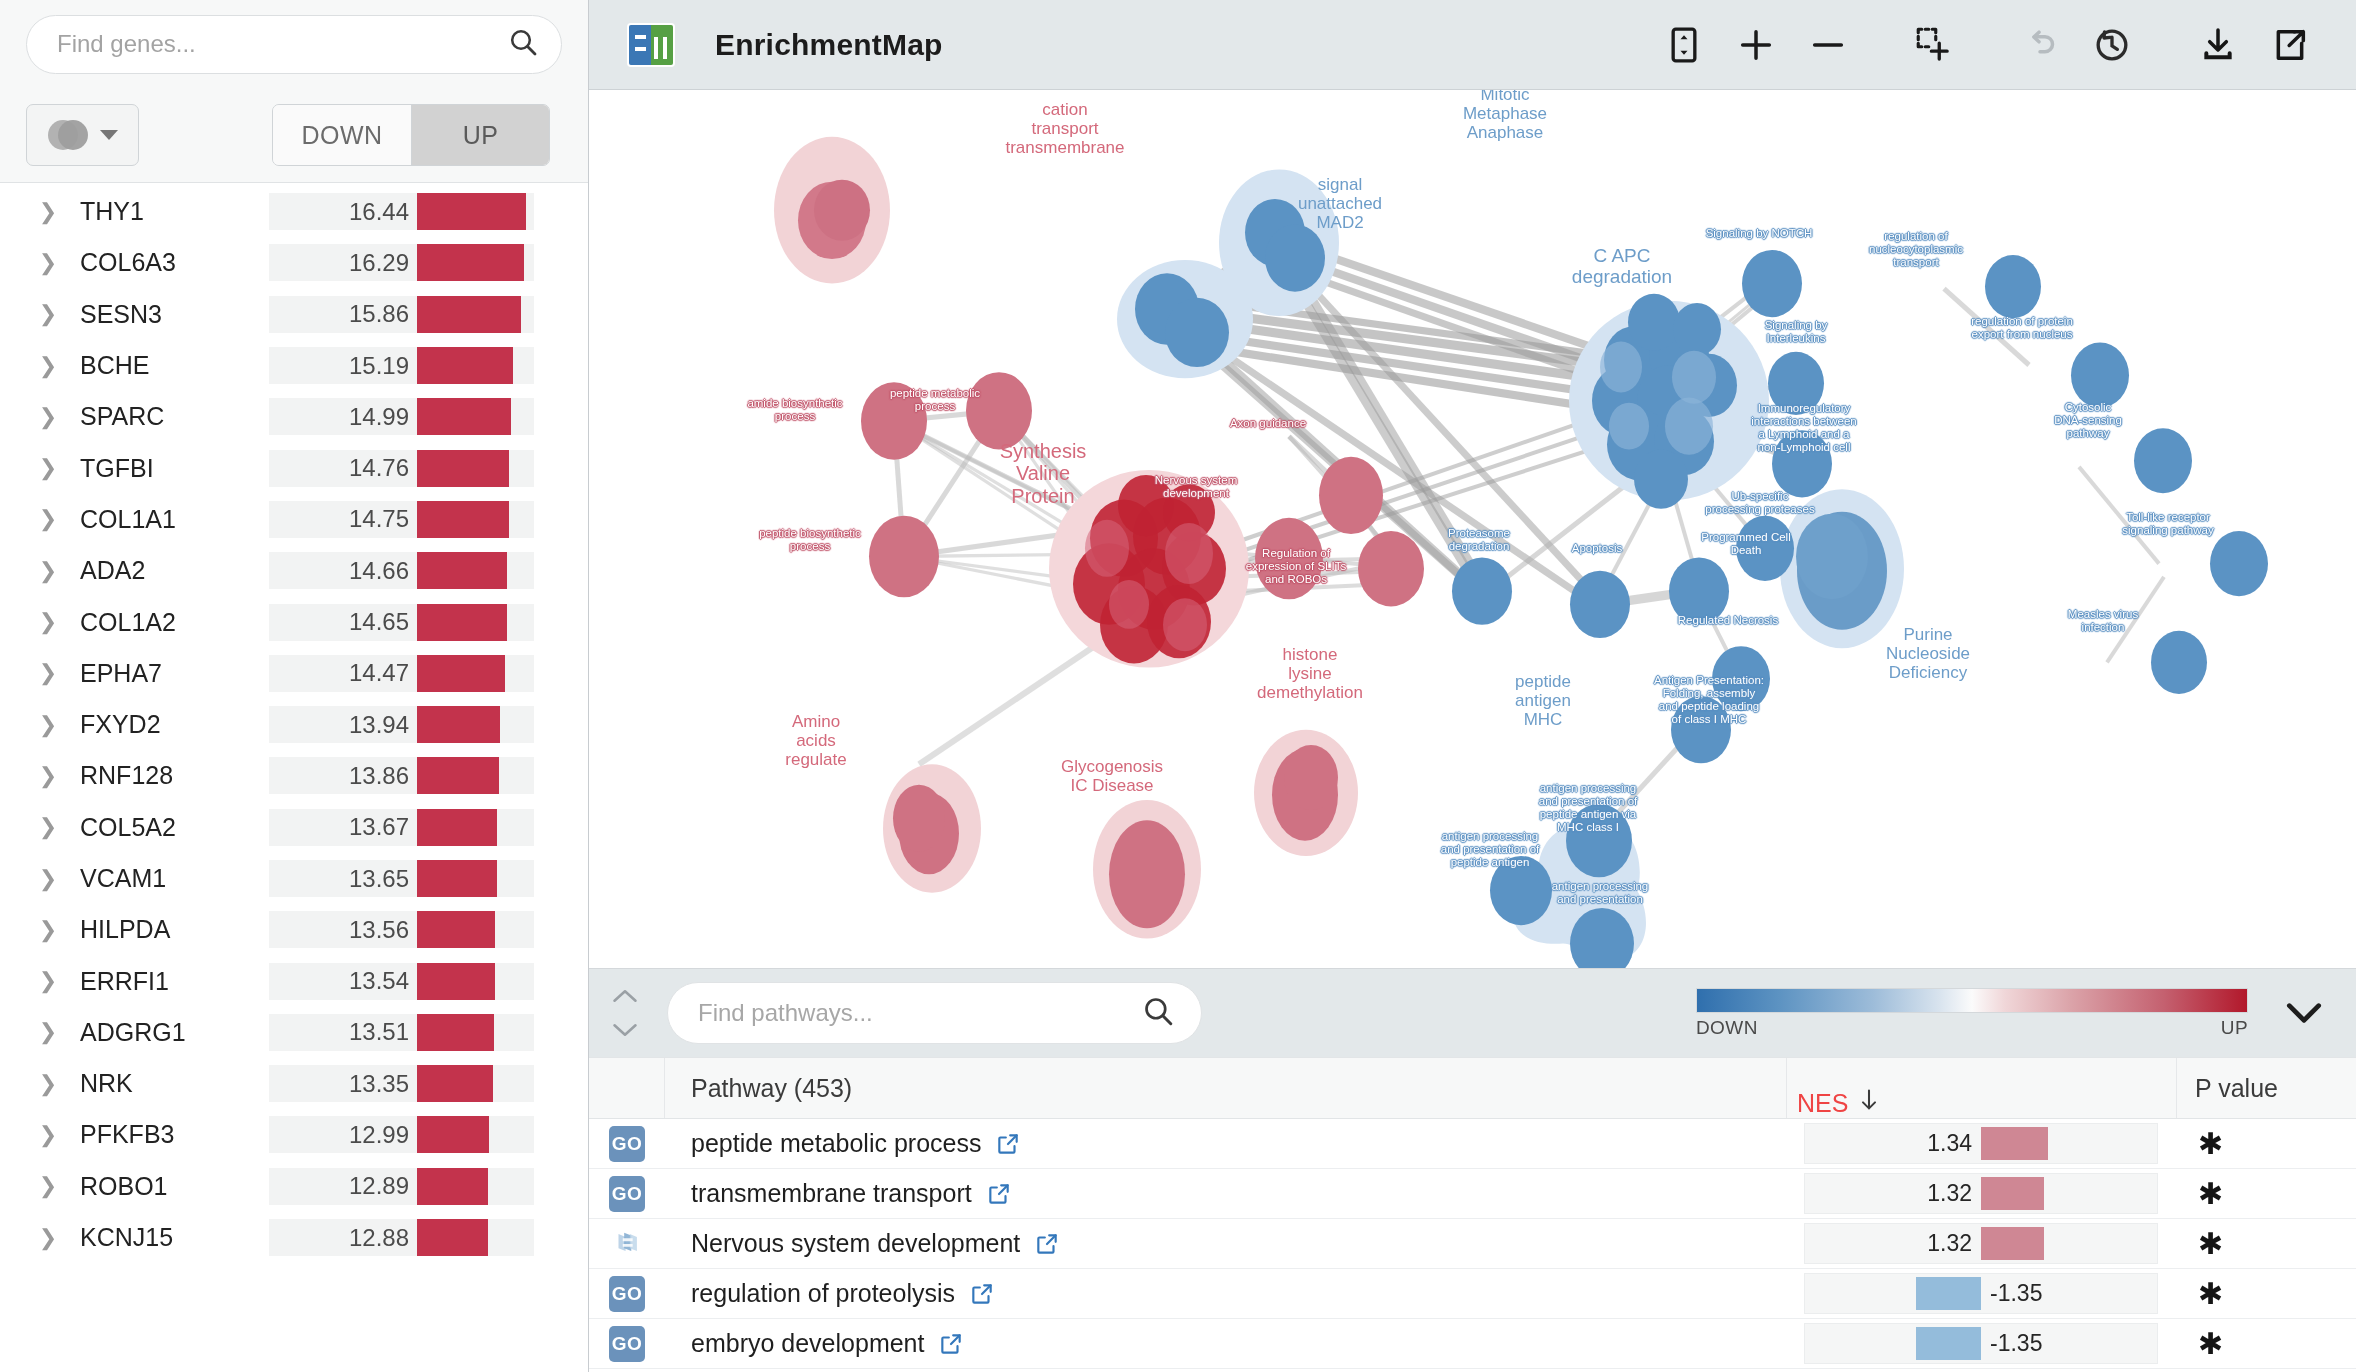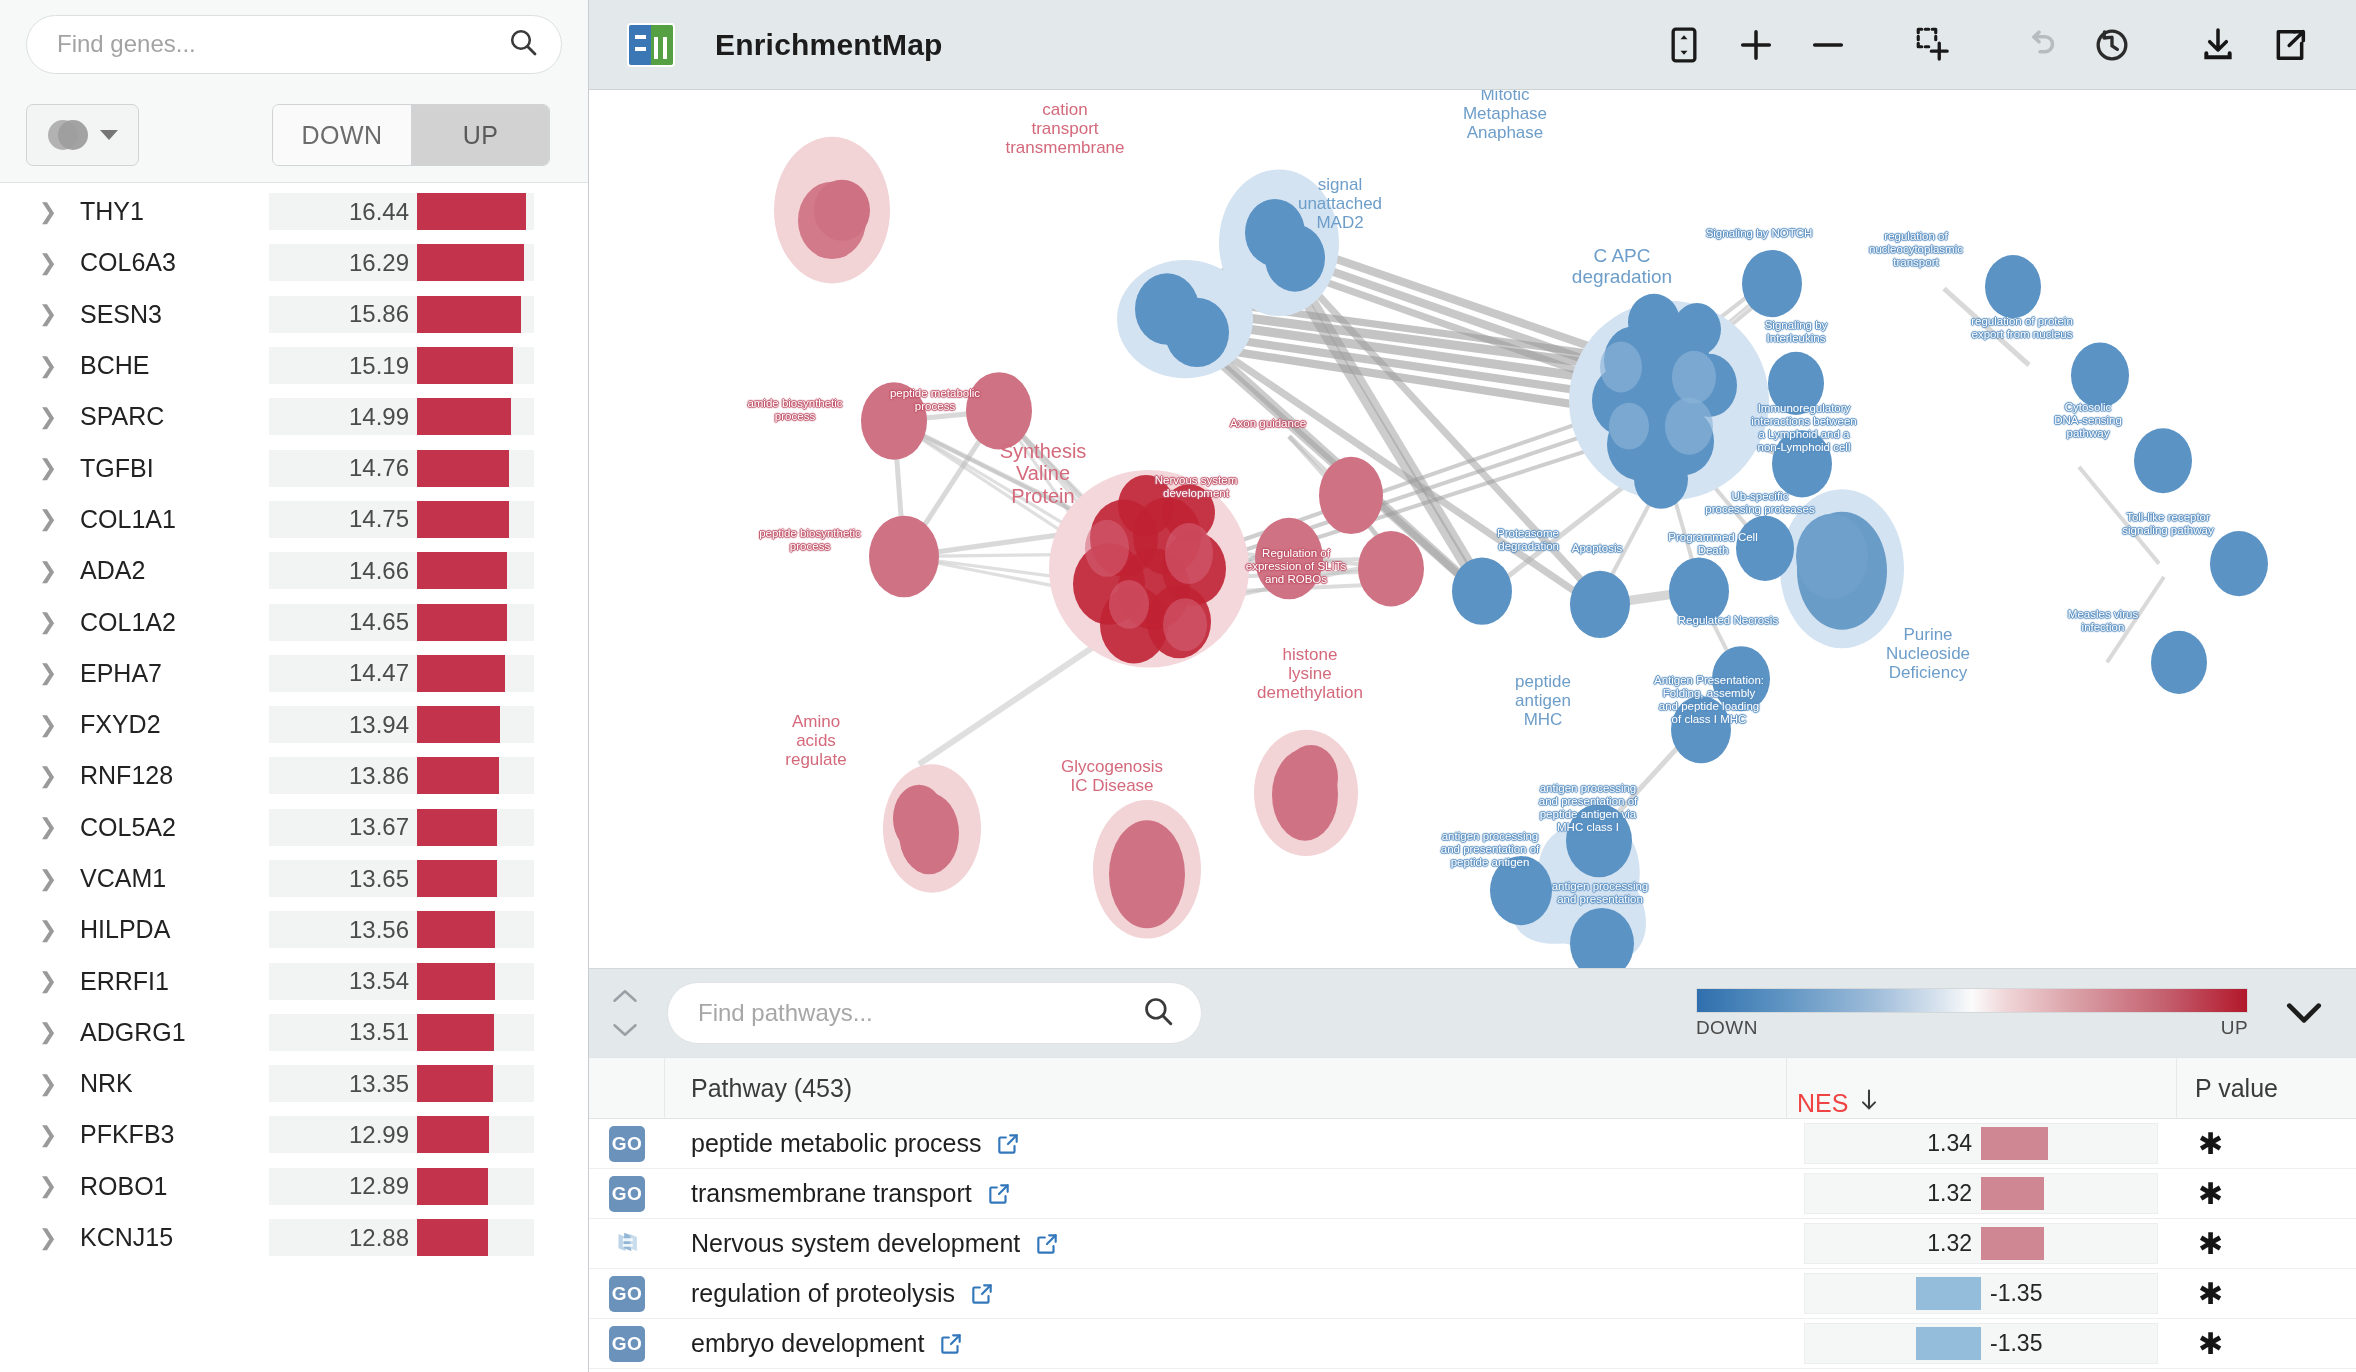--- a/index.html
+++ b/index.html
@@ -769,24 +769,24 @@
 DNA-sensing
 pathway</div>
           <div class="nl nodelab-blue" style="left: 1135px; top: 312px; width: 160px;">Immunoregulatory
 interactions between
 a Lymphoid and a
 non-Lymphoid cell</div>
           <div class="nl nodelab-blue" style="left: 1091px; top: 400px; width: 160px;">Ub-specific
 processing proteases</div>
           <div class="nl nodelab-blue" style="left: 1499px; top: 421px; width: 160px;">Toll-like receptor
 signaling pathway</div>
-          <div class="nl nodelab-blue" style="left: 810px; top: 437px; width: 160px; text-align: right;">Proteasome
+          <div class="nl nodelab-blue" style="left: 810px; top: 437px; width: 160px;">Proteasome
 degradation</div>
           <div class="nl nodelab-blue" style="left: 928px; top: 452px; width: 160px;">Apoptosis</div>
-          <div class="nl nodelab-blue" style="left: 1044px; top: 441px; width: 160px;">Programmed Cell
+          <div class="nl nodelab-blue" style="left: 1077px; top: 441px; width: 160px;">Programmed Cell
 Death</div>
           <div class="nl nodelab-blue" style="left: 1434px; top: 518px; width: 160px;">Measles virus
 infection</div>
           <div class="nl nodelab-blue" style="left: 1059px; top: 524px; width: 160px;">Regulated Necrosis</div>
           <div class="nl nodelab-blue" style="left: 1040px; top: 584px; width: 160px;">Antigen Presentation:
 Folding, assembly
 and peptide loading
 of class I MHC</div>
           <div class="nl nodelab-blue" style="left: 919px; top: 692px; width: 160px;">antigen processing
 and presentation of

